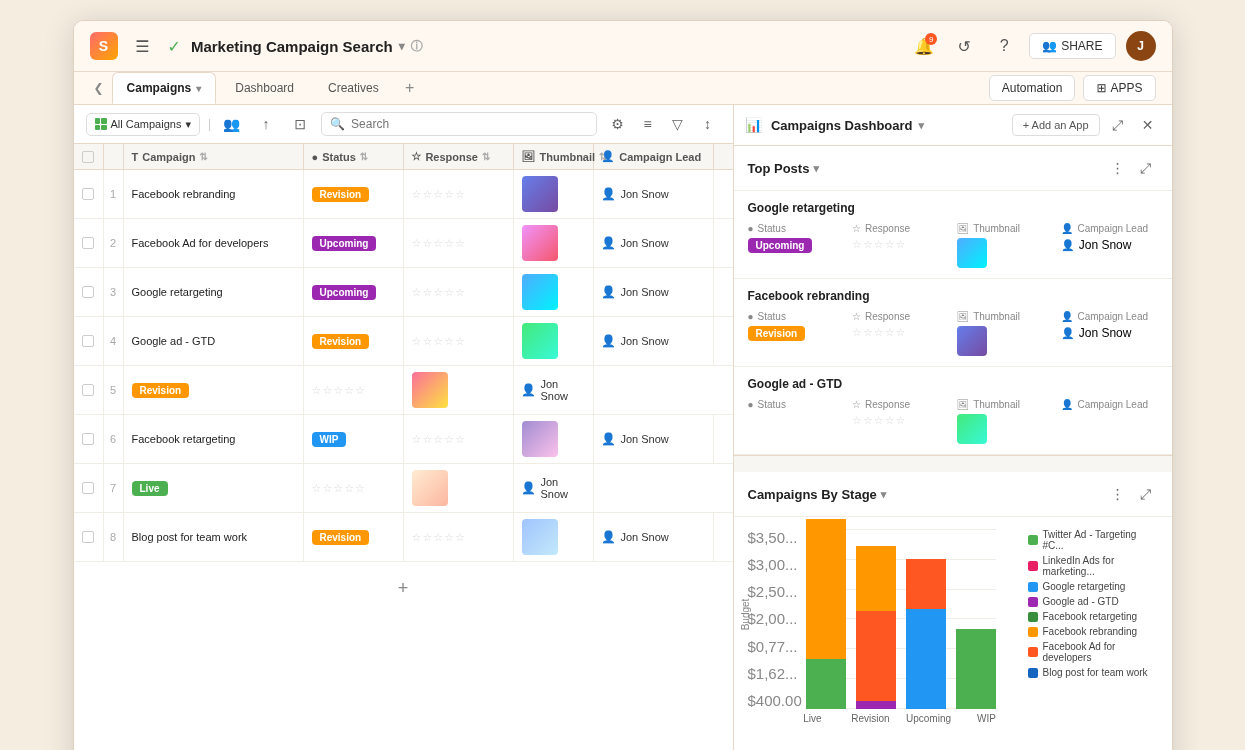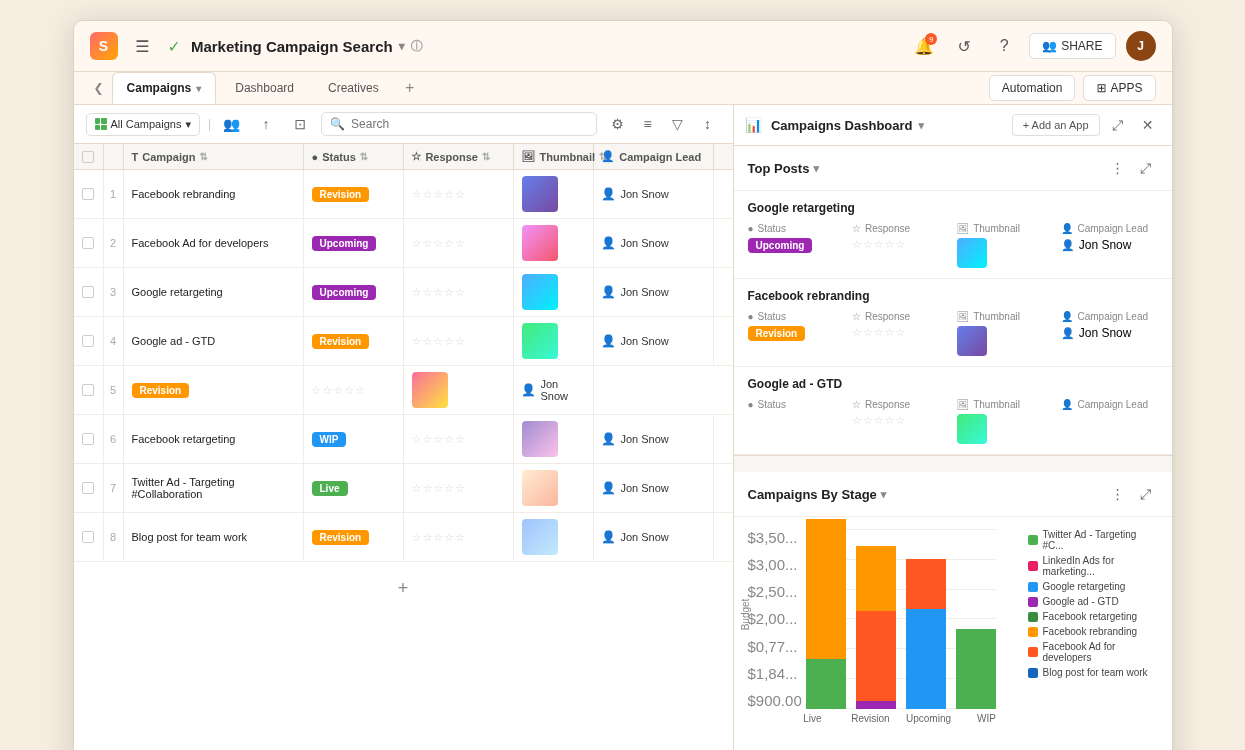--- a/index.html
+++ b/index.html
@@ -614,21 +614,20 @@
     <div class="td person-cell">
       <span class="person-icon">👤</span>
       <span>Jon Snow</span>
     </div>
   </div>
             <div class="table-row">
     <div class="td row-check">
       <div class="checkbox"></div>
     </div>
     <div class="td row-num">7</div>
-    <div class="td campaign-name">Twitter Ad - Targeting #Collaboration</div>
     <div class="td">
       <span class="status-badge status-live">Live</span>
     </div>
     <div class="td">
       <div class="stars-rating">
         <span class="star">☆</span>
         <span class="star">☆</span>
         <span class="star">☆</span>
         <span class="star">☆</span>
         <span class="star">☆</span>
@@ -813,22 +812,22 @@
           <div class="chart-content">
             <div class="chart-area">
               <div style="display:flex; align-items:flex-end;">
 
                 <div style="display:flex;flex-direction:column;justify-content:space-between;height:180px;margin-right:4px;">
                   <span class="y-tick">$3,50...</span>
                   <span class="y-tick">$3,00...</span>
                   <span class="y-tick">$2,50...</span>
                   <span class="y-tick">$2,00...</span>
                   <span class="y-tick">$0,77...</span>
-                  <span class="y-tick">$1,84...</span>
-                  <span class="y-tick">$900.00</span>
+                  <span class="y-tick">$1,62...</span>
+                  <span class="y-tick">$400.00</span>
                 </div>
                 <div style="position:relative;">
 
                   <div class="y-grid">
                     <div class="grid-line"></div>
                       <div class="grid-line"></div>
                     <div class="grid-line"></div>
                       <div class="grid-line"></div>
                     <div class="grid-line"></div>
                       <div class="grid-line"></div>

